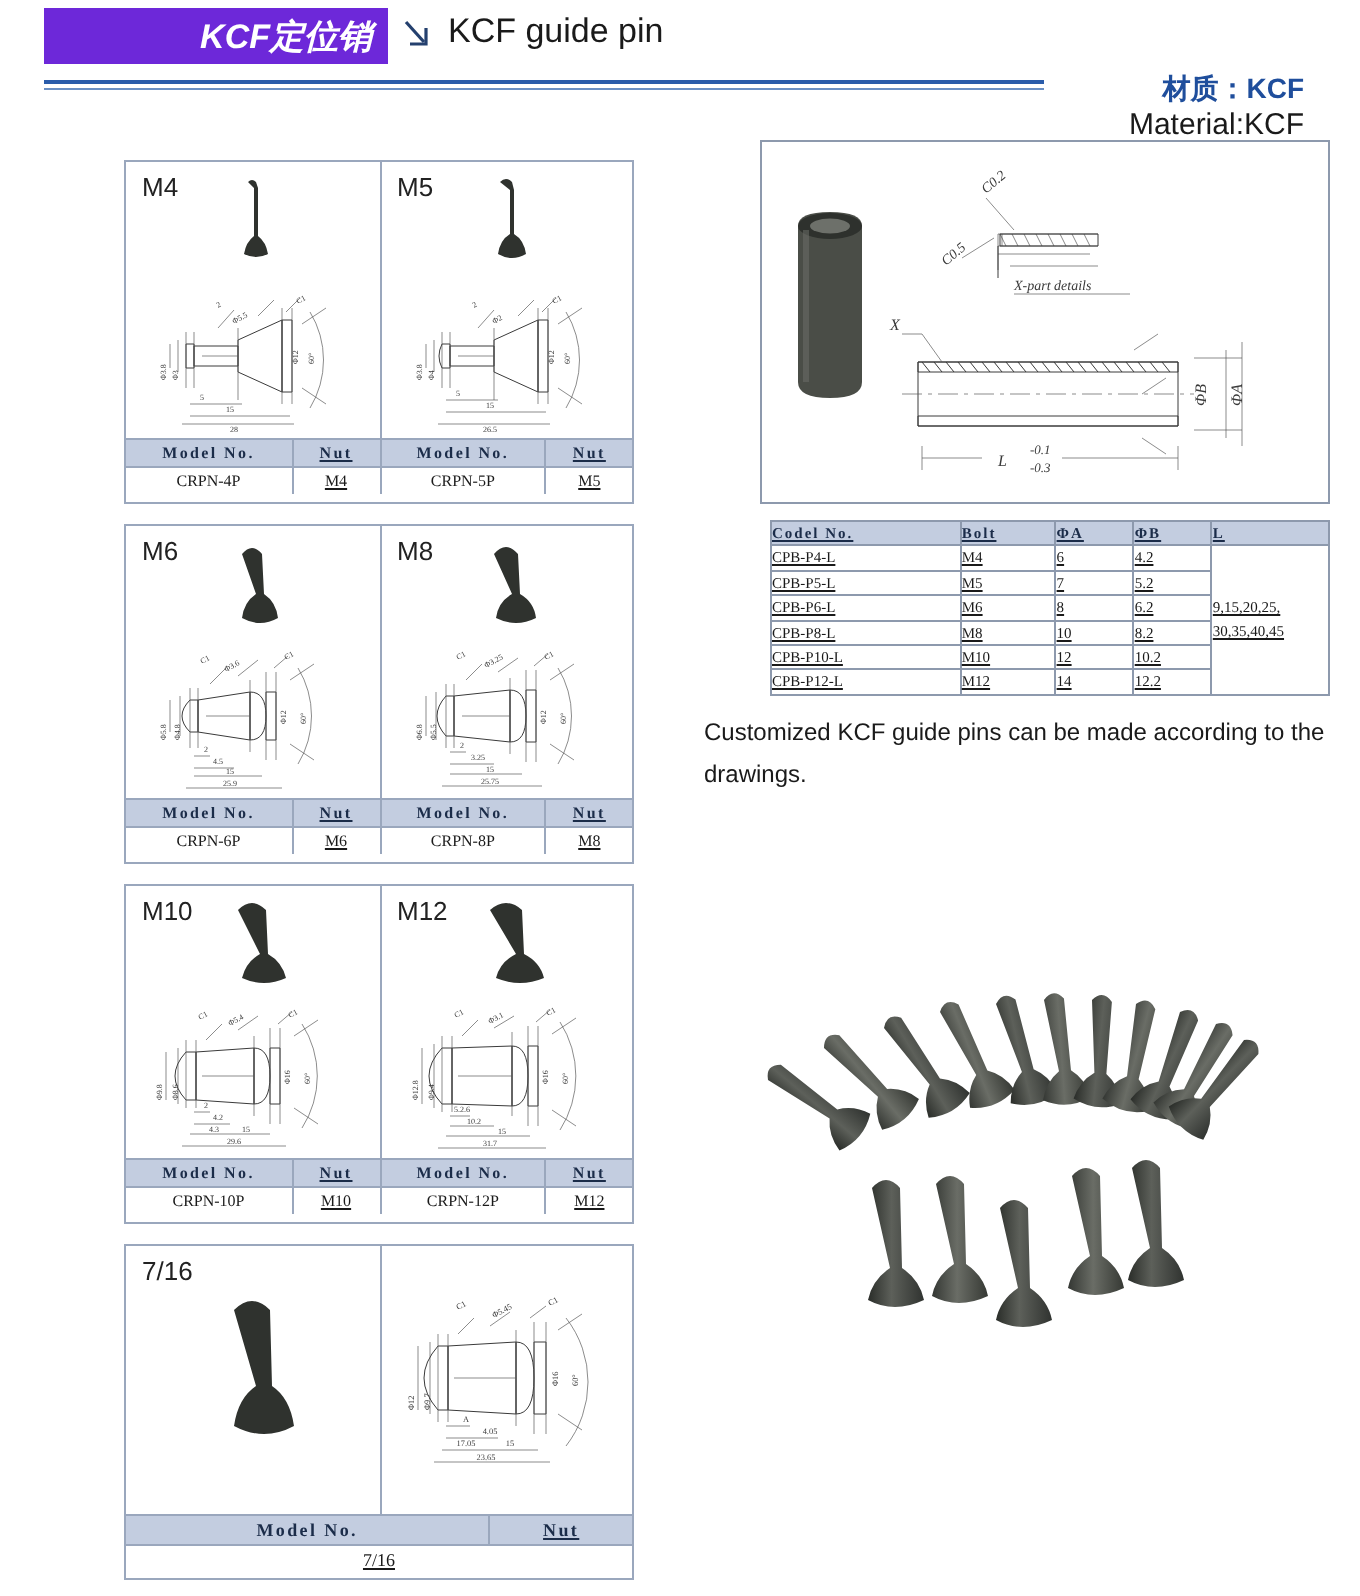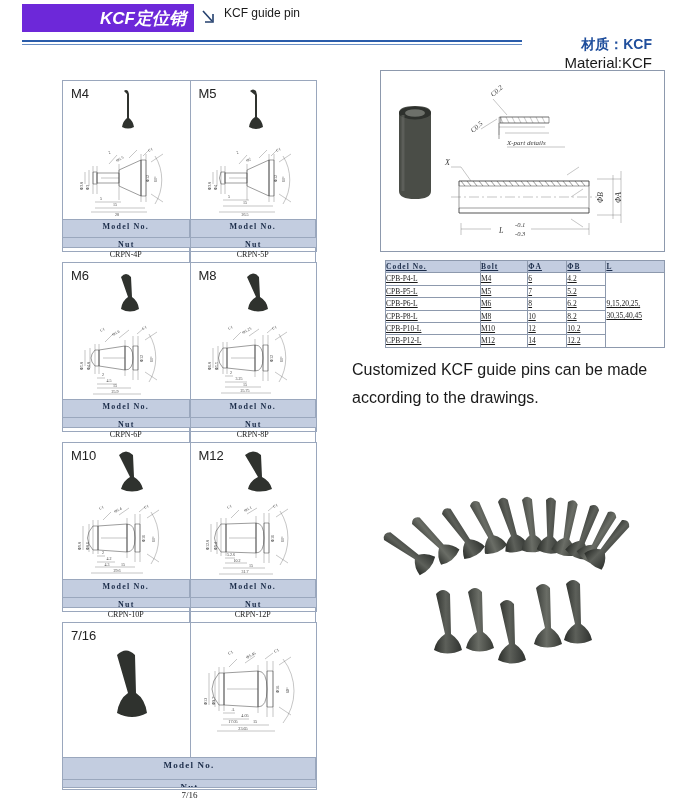--- a/index.html
+++ b/index.html
@@ -23,21 +23,21 @@
     position: absolute; right: 8px; top: 3px;
     color: #ffffff; font-size: 17px; font-weight: bold; font-style: italic;
     letter-spacing: 0px; white-space: nowrap;
   }
   .header-arrow {
     position: absolute; left: 200px; top: 4px;
     width: 18px; height: 20px; color: #24406e;
   }
   .header-en {
     position: absolute; left: 224px; top: 2px;
-    font-size: 12px; color: #1a1a1a; white-space: nowrap;
+    font-size: 17px; color: #1a1a1a; white-space: nowrap;
   }
   .rule-wrap { position: absolute; left: 22px; top: 40px; width: 500px; }
   .rule-top { height: 2px; background: #2a5caa; }
   .rule-gap { height: 2px; }
   .rule-bot { height: 1px; background: #6a8fc4; }
 
   
   .material-cn {
     position: absolute; right: 28px; top: 36px;
     font-size: 14px; font-weight: bold; 
@@ -64,21 +64,21 @@
   .cell-photo {
     position: absolute; left: 50%; top: 6px;
     transform: translateX(-50%);
   }
   .cell-draw { position: absolute; left: 2px; bottom: 1px; width: 100%; }
 
   
   .spec-strip { width: 100%; border-top: 1px solid #9aa7bd; display: flex; }
   .spec-half { flex: 1 1 50%; display: flex; flex-direction: column; }
   .spec-half + .spec-half { border-left: 1px solid #9aa7bd; }
-  .spec-row { display: flex; flex-direction: column; }
+  .spec-row { display: flex; }
   .spec-row.head { background: #c3cde0; }
   .spec-row.head .spec-c { font-weight: bold; letter-spacing: 1.2px; color: #1b2c49; }
   .spec-c {
     font-size: 8px; text-align: center; padding: 2px 0 2px;
     font-family: "Liberation Serif", serif;
     color: #1a1a1a; white-space: nowrap; overflow: hidden;
   }
   .spec-c.model { flex: 1 1 66%; border-right: 1px solid #9aa7bd; }
   .spec-c.nut { flex: 1 1 34%; text-decoration: underline; }
   .spec-row.head .spec-c { border-bottom: 1px solid #9aa7bd; }
@@ -104,21 +104,21 @@
     font-size: 7.5px; text-align: left; padding: 1px 0; color: #1a1a1a;
     line-height: 1.25;
     text-decoration: underline;
   }
   .rtable th { background: #c3cde0; font-weight: bold; letter-spacing: 1px; color: #1b2c49; }
   .rtable td.lcell { font-size: 7.5px; line-height: 1.6; }
 
   
   .desc {
     position: absolute; left: 352px; top: 356px; width: 320px;
-    font-size: 16px; line-height: 1.75; color: #1a1a1a;
+    font-size: 12px; line-height: 1.75; color: #1a1a1a;
   }
 
   
   .product-photo {
     position: absolute; left: 350px; top: 462px; width: 320px; height: 250px;
   }
 
   svg { display: block; }
   .dl { stroke: #3a3a3a; stroke-width: .5; fill: none; }
   .dl-thin { stroke: #5a5a5a; stroke-width: .35; fill: none; }

